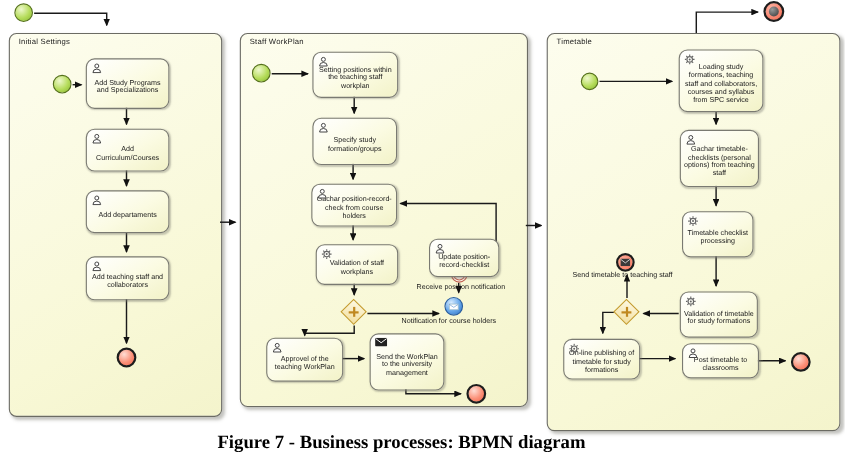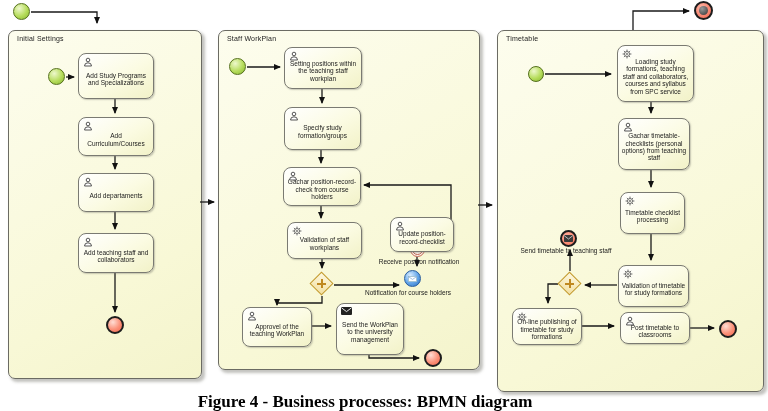--- a/index.html
+++ b/index.html
@@ -318,13 +318,13 @@
 <div class="task" style="left:620px;top:312px;width:68px;height:30px;">
   <svg class="ticon" width="10" height="10" viewBox="0 0 10 10">
       <circle cx="5" cy="3" r="1.8" fill="#fff" stroke="#444" stroke-width="0.9"></circle>
       <path d="M1.5,9 Q1.5,5.8 5,5.8 Q8.5,5.8 8.5,9 Z" fill="#fff" stroke="#444" stroke-width="0.9"></path>
     </svg>
   <div class="tlabel">Post timetable to classrooms</div>
 </div>
 
 <div class="note" style="left:508px;top:247px;width:116px;">Send timetable to teaching staff</div>
 
-<div class="caption" style="left:145px;top:392px;width:440px;">Figure 4 - Business processes: BPMN diagram</div>
+<div class="caption" style="left:145px;top:392px;width:440px;">Figure 7 - Business processes: BPMN diagram</div>
 
 </body></html>

